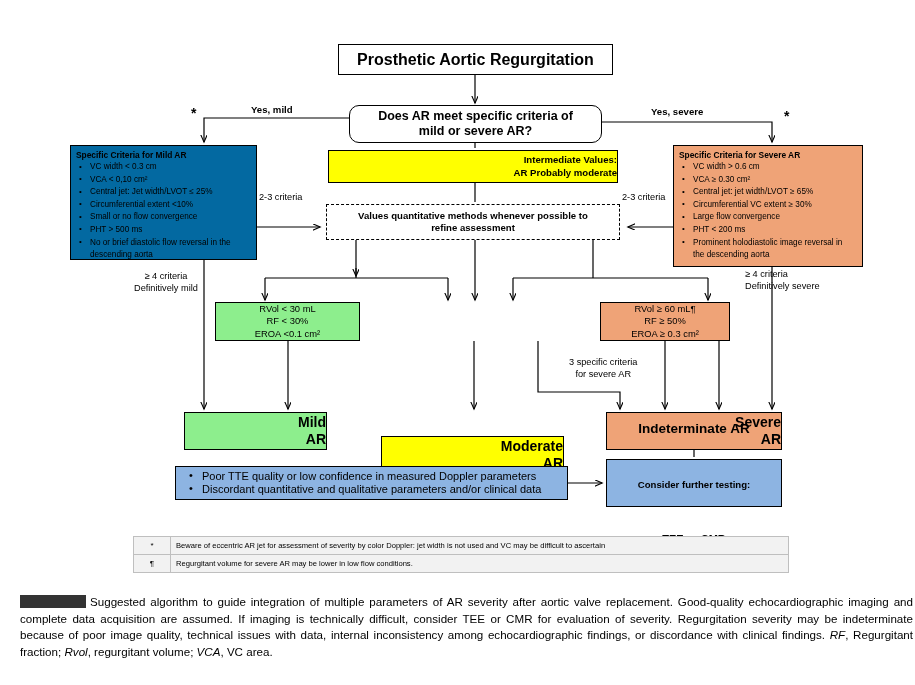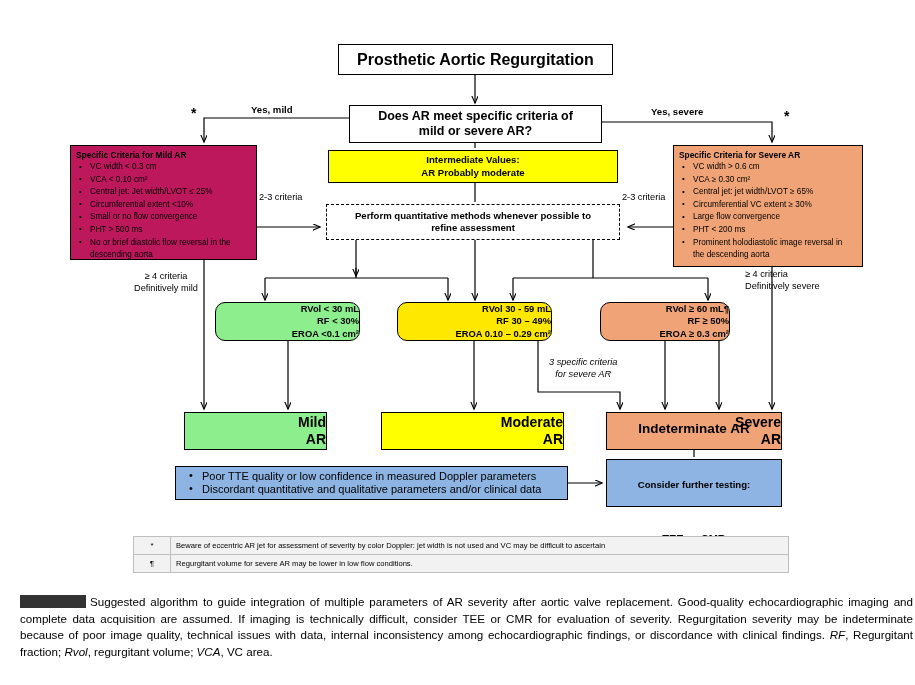--- a/index.html
+++ b/index.html
@@ -43,26 +43,26 @@
   
   #title-box {
     left: 330px; top: 44px; width: 275px; height: 31px;
     font-size: 16px; font-weight: bold;
     align-items: center;
   }
   
   #decision-box {
     left: 341px; top: 105px; width: 253px; height: 38px;
     font-size: 12.5px; font-weight: bold;
-    line-height: 15px;
+    line-height: 15px; border-radius: 10px;
   }
   
   #mild-criteria {
     left: 62px; top: 145px; width: 187px; height: 115px;
-    background: #be185d; padding: 4px 4px 4px 5px;
+    background: #0369a1; padding: 4px 4px 4px 5px;
     justify-content: flex-start;
   }
   #severe-criteria {
     left: 665px; top: 145px; width: 190px; height: 122px;
     background: #EFA377; padding: 4px 12px 4px 5px;
     justify-content: flex-start;
   }
   .crit-head {
     font-size: 8.4px; font-weight: bold; margin-bottom: 1px;
   }
@@ -76,47 +76,47 @@
   .crit-list li::before {
     content: "\2022";
     position: absolute; left: 3px; top: -0.5px;
     font-size: 8px;
   }
   
   #intermediate-box {
     left: 320px; top: 150px; width: 290px; height: 33px;
     background: #FFFF00;
     font-size: 9.6px; font-weight: bold;
-    align-items: center; line-height: 12.5px;
+    align-items: flex-end; line-height: 12.5px;
   }
   
   #quant-box {
     left: 318px; top: 204px; width: 294px; height: 36px;
     border: 1.5px dashed #000; background: #fff;
     font-size: 9.6px; font-weight: bold;
     align-items: center; line-height: 12.5px;
   }
   
   .qres {
     height: 39px;
-    font-size: 9.4px; font-weight: bold;
-    align-items: flex-end; line-height: 12.4px; border-radius: 10px;
+    font-size: 9.4px; font-weight: normal;
+    align-items: center; line-height: 12.4px;
   }
   #q-mild   { left: 207px; top: 302px; width: 145px; background: #8DEE8D; }
   #q-mod    { left: 389px; top: 302px; width: 155px; background: #FFE000; }
   #q-sev    { left: 592px; top: 302px; width: 130px; background: #EFA377; }
   #q-mod    { background: #FFE800; }
   
   .outcome {
     height: 38px;
     font-size: 14px; font-weight: bold;
     align-items: flex-end; line-height: 17px;
   }
   #out-mild { left: 176px; top: 412px; width: 143px; background: #8DEE8D; }
-  #out-mod  { left: 373px; top: 412px; width: 183px; background: #FFFF00; }
+  #out-mod  { left: 373px; top: 436px; width: 183px; background: #FFFF00; }
   #out-sev  { left: 598px; top: 412px; width: 176px; background: #EFA377; }
   
   #indeterminate-criteria {
     left: 167px; top: 466px; width: 393px; height: 34px;
     background: #8DB4E2; padding: 3px 2px 3px 4px;
     justify-content: center;
   }
   #indeterminate-criteria ul {
     margin: 0; padding: 0; list-style: none;
     font-size: 11px; font-weight: normal; line-height: 13px;
@@ -145,21 +145,21 @@
     line-height: 11.5px;
   }
   #lbl-yes-mild    { left: 243px; top: 104px; font-size: 9.6px; font-weight: bold; }
   #lbl-yes-severe  { left: 643px; top: 106px; font-size: 9.6px; font-weight: bold; }
   #ast-left  { left: 183px; top: 108px; font-size: 14px; font-weight: bold; }
   #ast-right { left: 776px; top: 111px; font-size: 14px; font-weight: bold; }
   #lbl-23-left   { left: 251px; top: 192px; }
   #lbl-23-right  { left: 614px; top: 192px; }
   #lbl-ge4-left  { left: 126px; top: 271px; text-align: center; }
   #lbl-ge4-right { left: 737px; top: 269px; text-align: left; }
-  #lbl-3spec     { left: 541px; top: 357px; text-align: center; font-style: italic; }
+  #lbl-3spec     { left: 561px; top: 357px; text-align: center; }
 
   
   #footnotes {
     position: absolute;
     left: 125px; top: 536px; width: 656px;
     border-collapse: collapse;
     font-size: 7.6px;
     background: #F2F2F2;
   }
   #footnotes td {
@@ -282,33 +282,28 @@
       <li>Prominent holodiastolic image reversal in the descending aorta</li>
     </ul>
   </div>
 
   <div class="box ctr" id="intermediate-box">
     <span>Intermediate Values:</span>
     <span>AR Probably moderate</span>
   </div>
 
   <div class="box ctr" id="quant-box">
-    <span>Perform quantitative methods whenever possible to</span>
+    <span>Values quantitative methods whenever possible to</span>
     <span>refine assessment</span>
   </div>
 
   <div class="box ctr qres" id="q-mild">
     <span>RVol &lt; 30 mL</span>
     <span>RF &lt; 30%</span>
     <span>EROA &lt;0.1 cm²</span>
-  </div>
-  <div class="box ctr qres" id="q-mod">
-    <span>RVol 30 - 59 mL</span>
-    <span>RF 30 – 49%</span>
-    <span>EROA 0.10 – 0.29 cm²</span>
   </div>
   <div class="box ctr qres" id="q-sev">
     <span>RVol ≥ 60 mL¶</span>
     <span>RF ≥ 50%</span>
     <span>EROA ≥ 0.3 cm²</span>
   </div>
 
   <div class="box ctr outcome" id="out-mild">
     <span>Mild</span>
     <span>AR</span>

